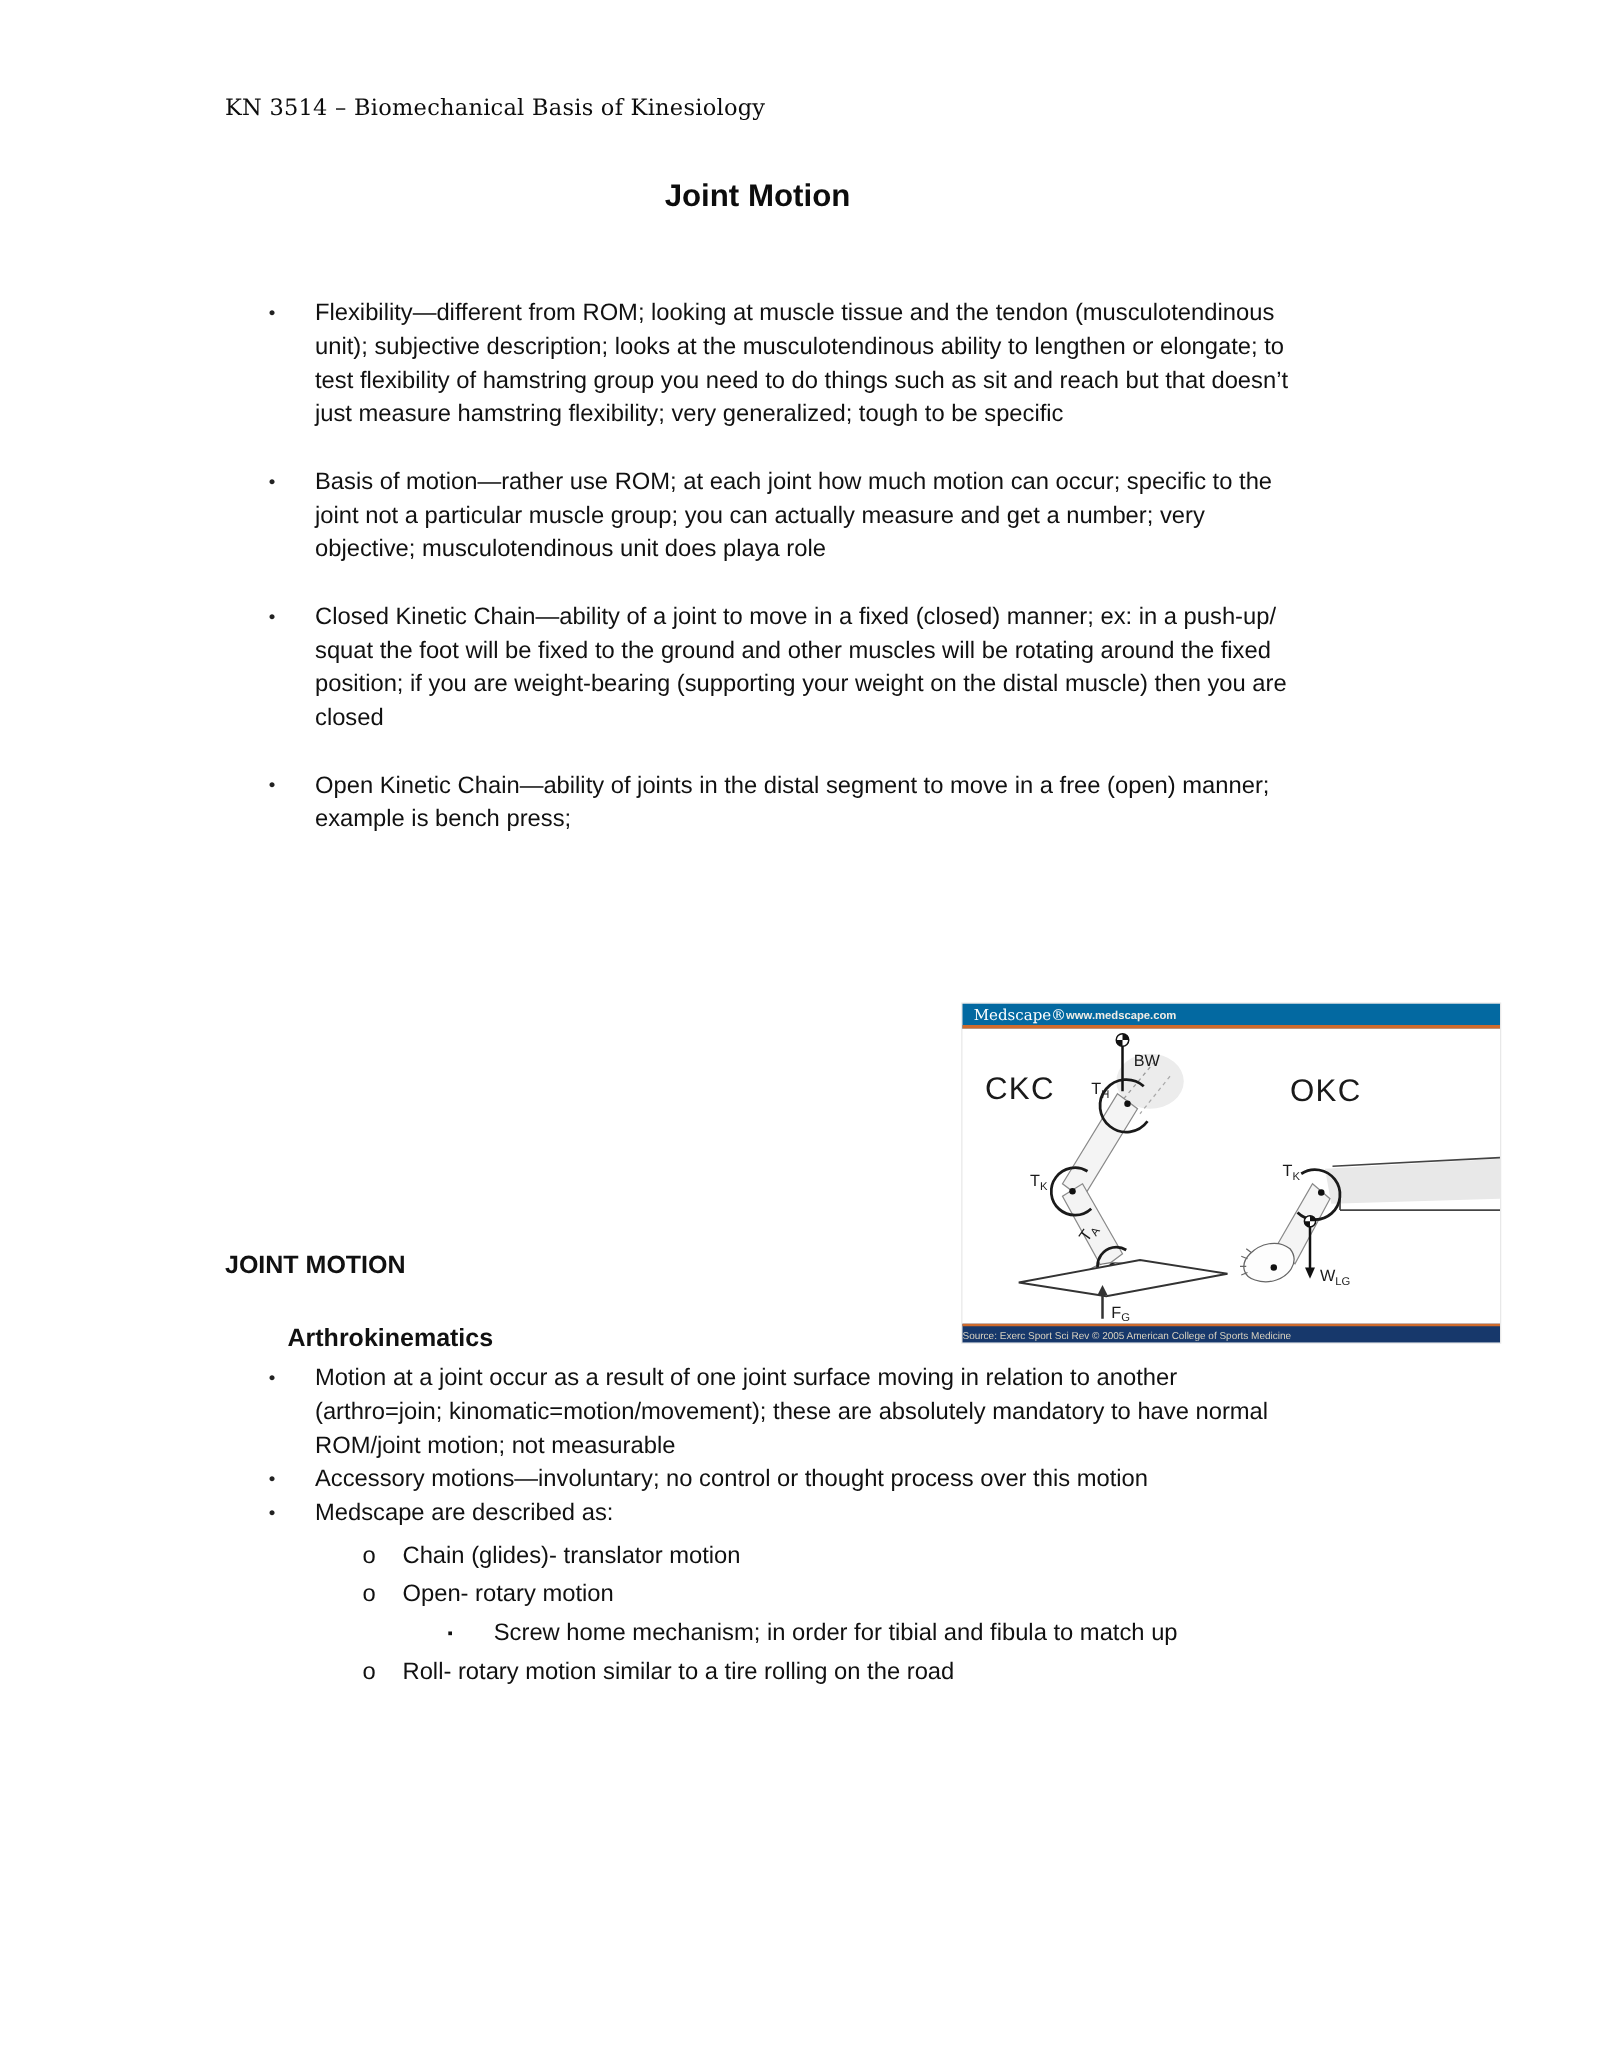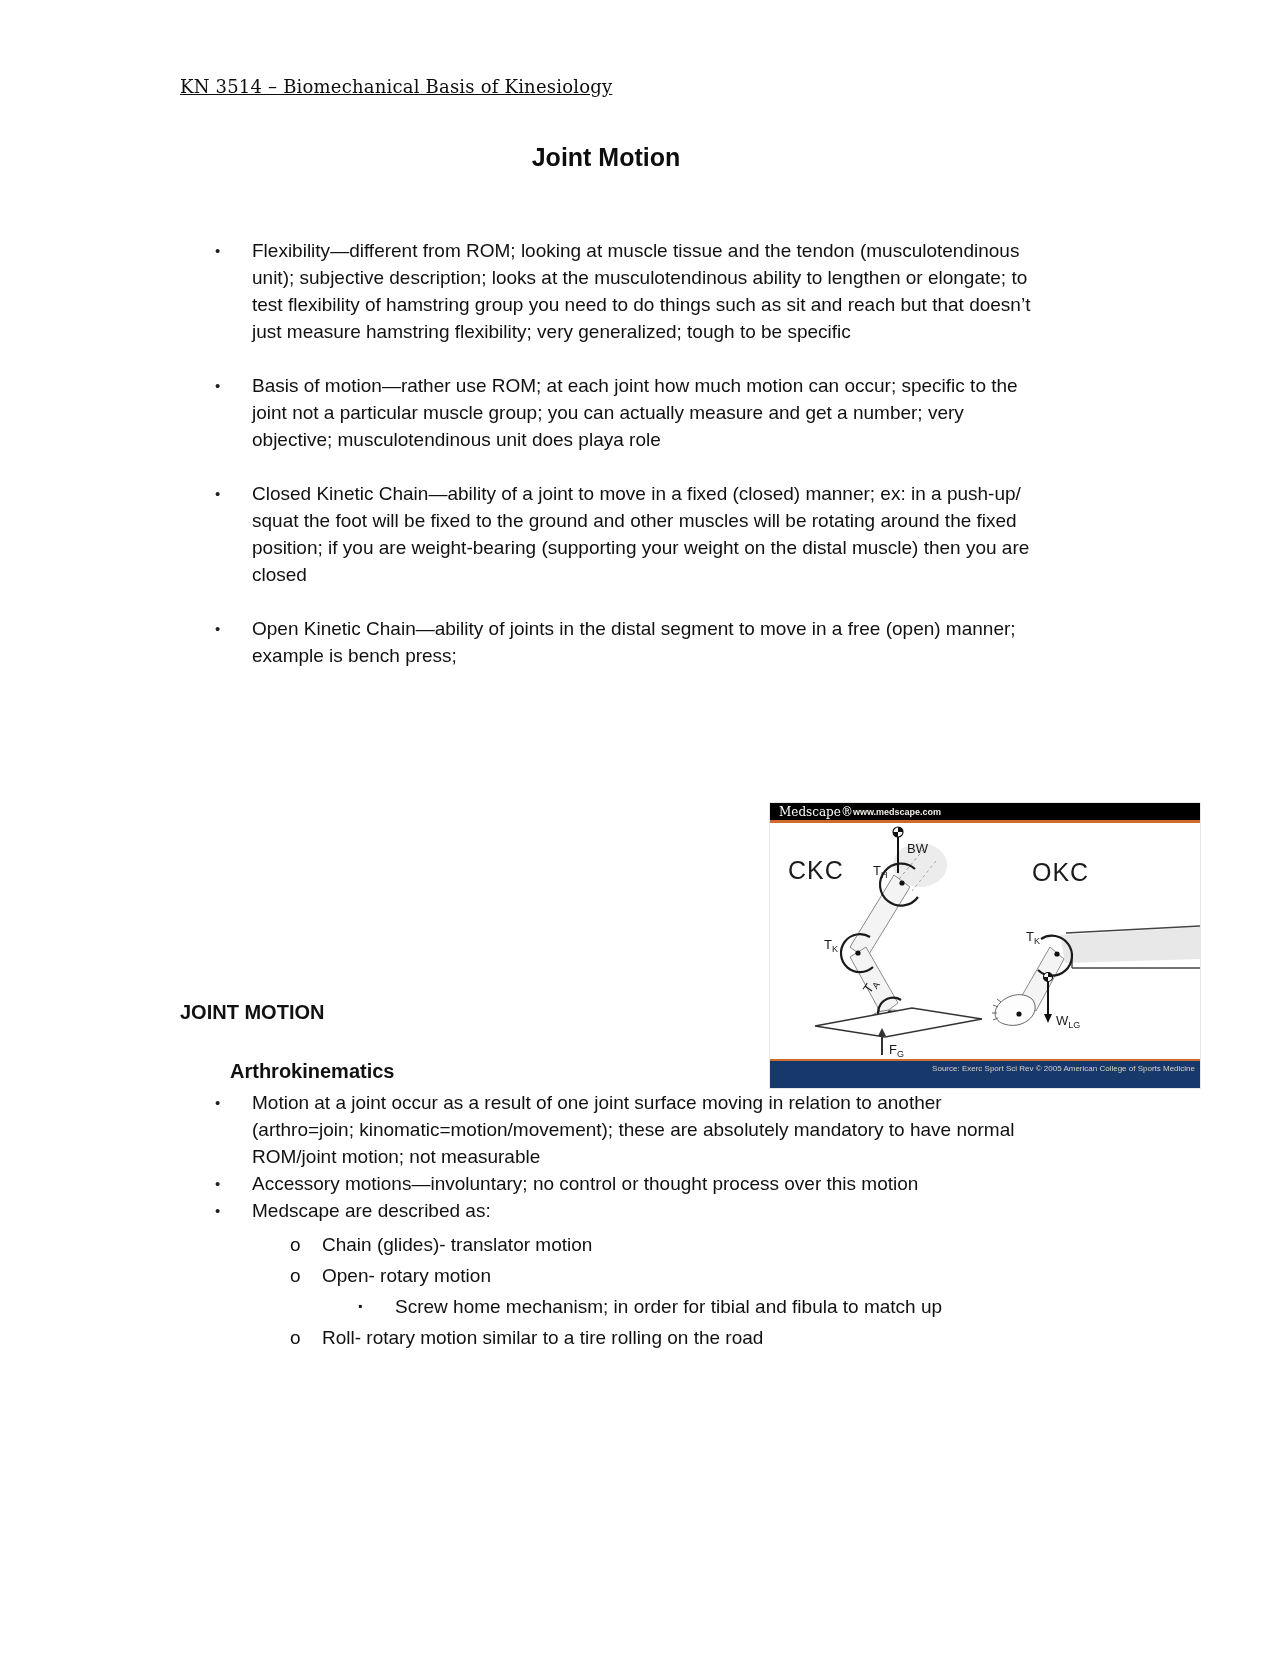--- a/index.html
+++ b/index.html
@@ -1,42 +1,42 @@
 <!DOCTYPE html>
 <html><head>
 <meta charset="utf-8">
 <style>
   html,body{margin:0;padding:0;background:#888;}
   .page{position:relative;width:1280px;height:1656px;background:#ffffff;margin:0 auto;
         font-family:"Liberation Sans",sans-serif;color:#111;overflow:hidden;}
 
   .course-header{position:absolute;left:180px;top:76px;font-family:"DejaVu Serif",serif;
-        font-size:18px;color:#0d0d0d;letter-spacing:.2px;text-decoration:underline;}
+        font-size:18px;color:#0d0d0d;letter-spacing:.2px;}
   .doc-title{position:absolute;left:180px;top:143px;width:852px;margin:0;text-align:center;
         font-size:25px;font-weight:bold;color:#0d0d0d;}
 
   ul.blist{list-style:none;margin:0;padding:0;font-size:19px;line-height:27px;}
   ul.blist li{display:flex;align-items:flex-start;}
   .m1{width:37px;flex:0 0 37px;color:#222;font-size:15px;line-height:27px;}
   .m2{width:32px;flex:0 0 32px;font-size:19px;line-height:27px;}
   .m3{width:37px;flex:0 0 37px;font-size:12px;line-height:27px;}
   .t{flex:1;}
   .t b{font-weight:normal;}
 
   .top-list{position:absolute;left:215px;top:237px;width:817px;}
   .top-list li{margin-bottom:27px;}
 
   .figure{position:absolute;left:770px;top:803px;width:430px;box-shadow:0 0 0 1px #e8e8e8;}
-  .fig-top{height:17px;background:#000000;border-bottom:3px solid #cf6b2d;display:flex;
+  .fig-top{height:17px;background:#0369a1;border-bottom:3px solid #cf6b2d;display:flex;
         align-items:center;overflow:hidden;}
   .fig-brand{font-family:"DejaVu Serif",serif;font-size:12px;color:#ffffff;padding-left:9px;
         white-space:nowrap;}
   .fig-url{font-size:9px;font-weight:bold;color:#f0ede6;white-space:nowrap;}
   .fig-svg{display:block;background:#ffffff;}
-  .fig-src{height:29px;background:#17386b;border-top:2px solid #cf6b2d;text-align:right;
+  .fig-src{height:15px;background:#17386b;border-top:2px solid #cf6b2d;text-align:left;
         font-size:8px;line-height:15px;color:#d9d2c0;padding-right:5px;box-sizing:border-box;}
 
   svg text{font-family:"Liberation Sans",sans-serif;fill:#1a1a1a;}
   .svg-big{font-size:25px;letter-spacing:1px;}
   .svg-lab{font-size:13px;}
   .svg-sub{font-size:9px;}
   .limb{fill:#f4f4f4;stroke:#8a8a8a;stroke-width:1;}
   .arc{fill:none;stroke:#1a1a1a;stroke-width:2.2;}
   .thin{stroke:#444;stroke-width:1.4;fill:none;}
 

